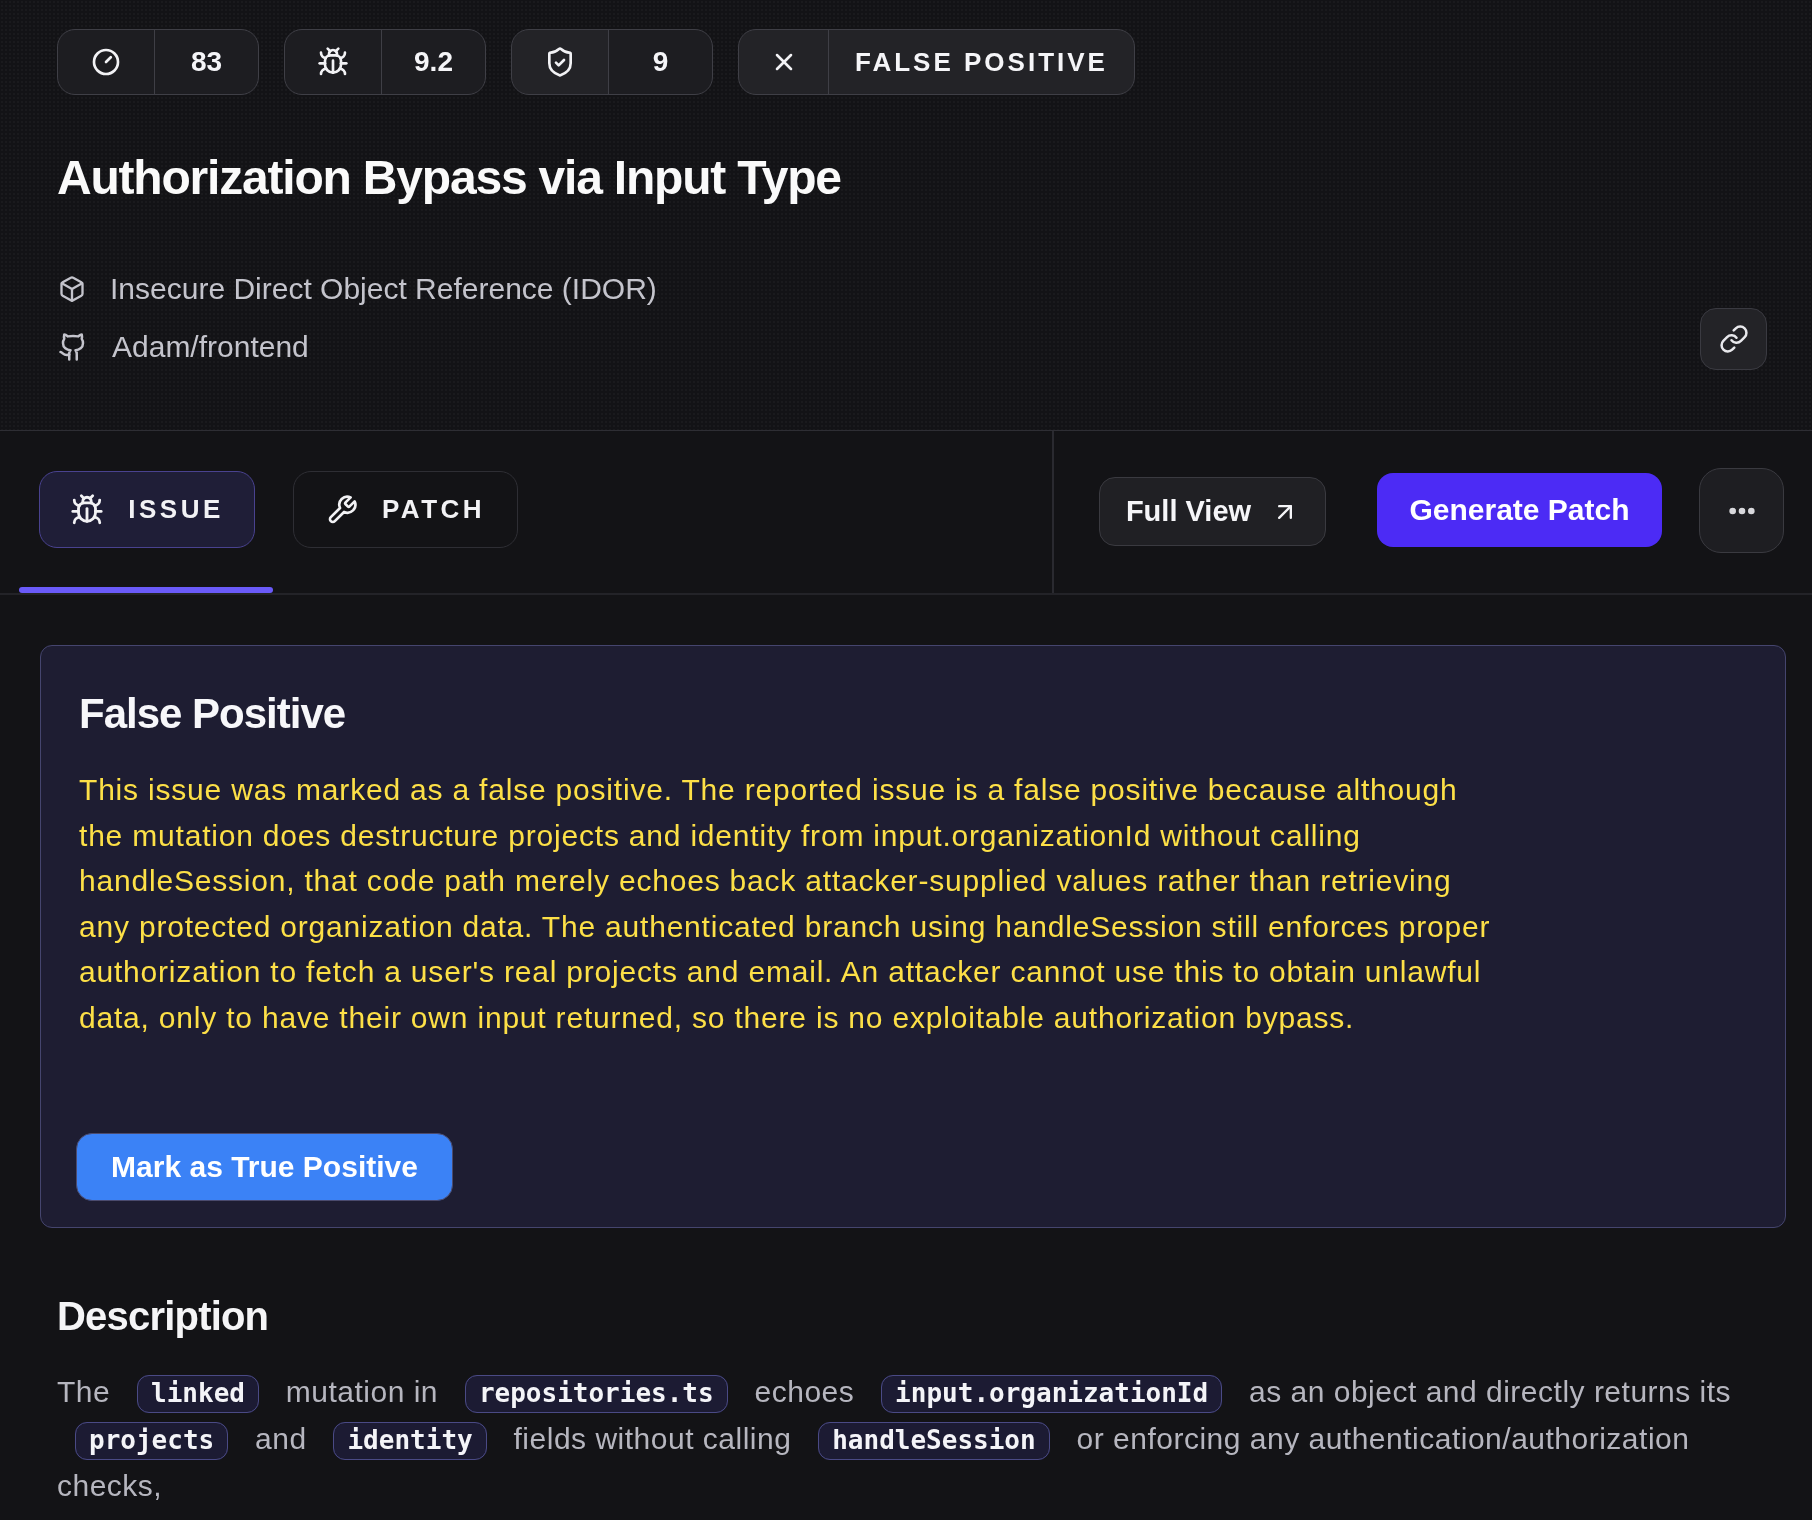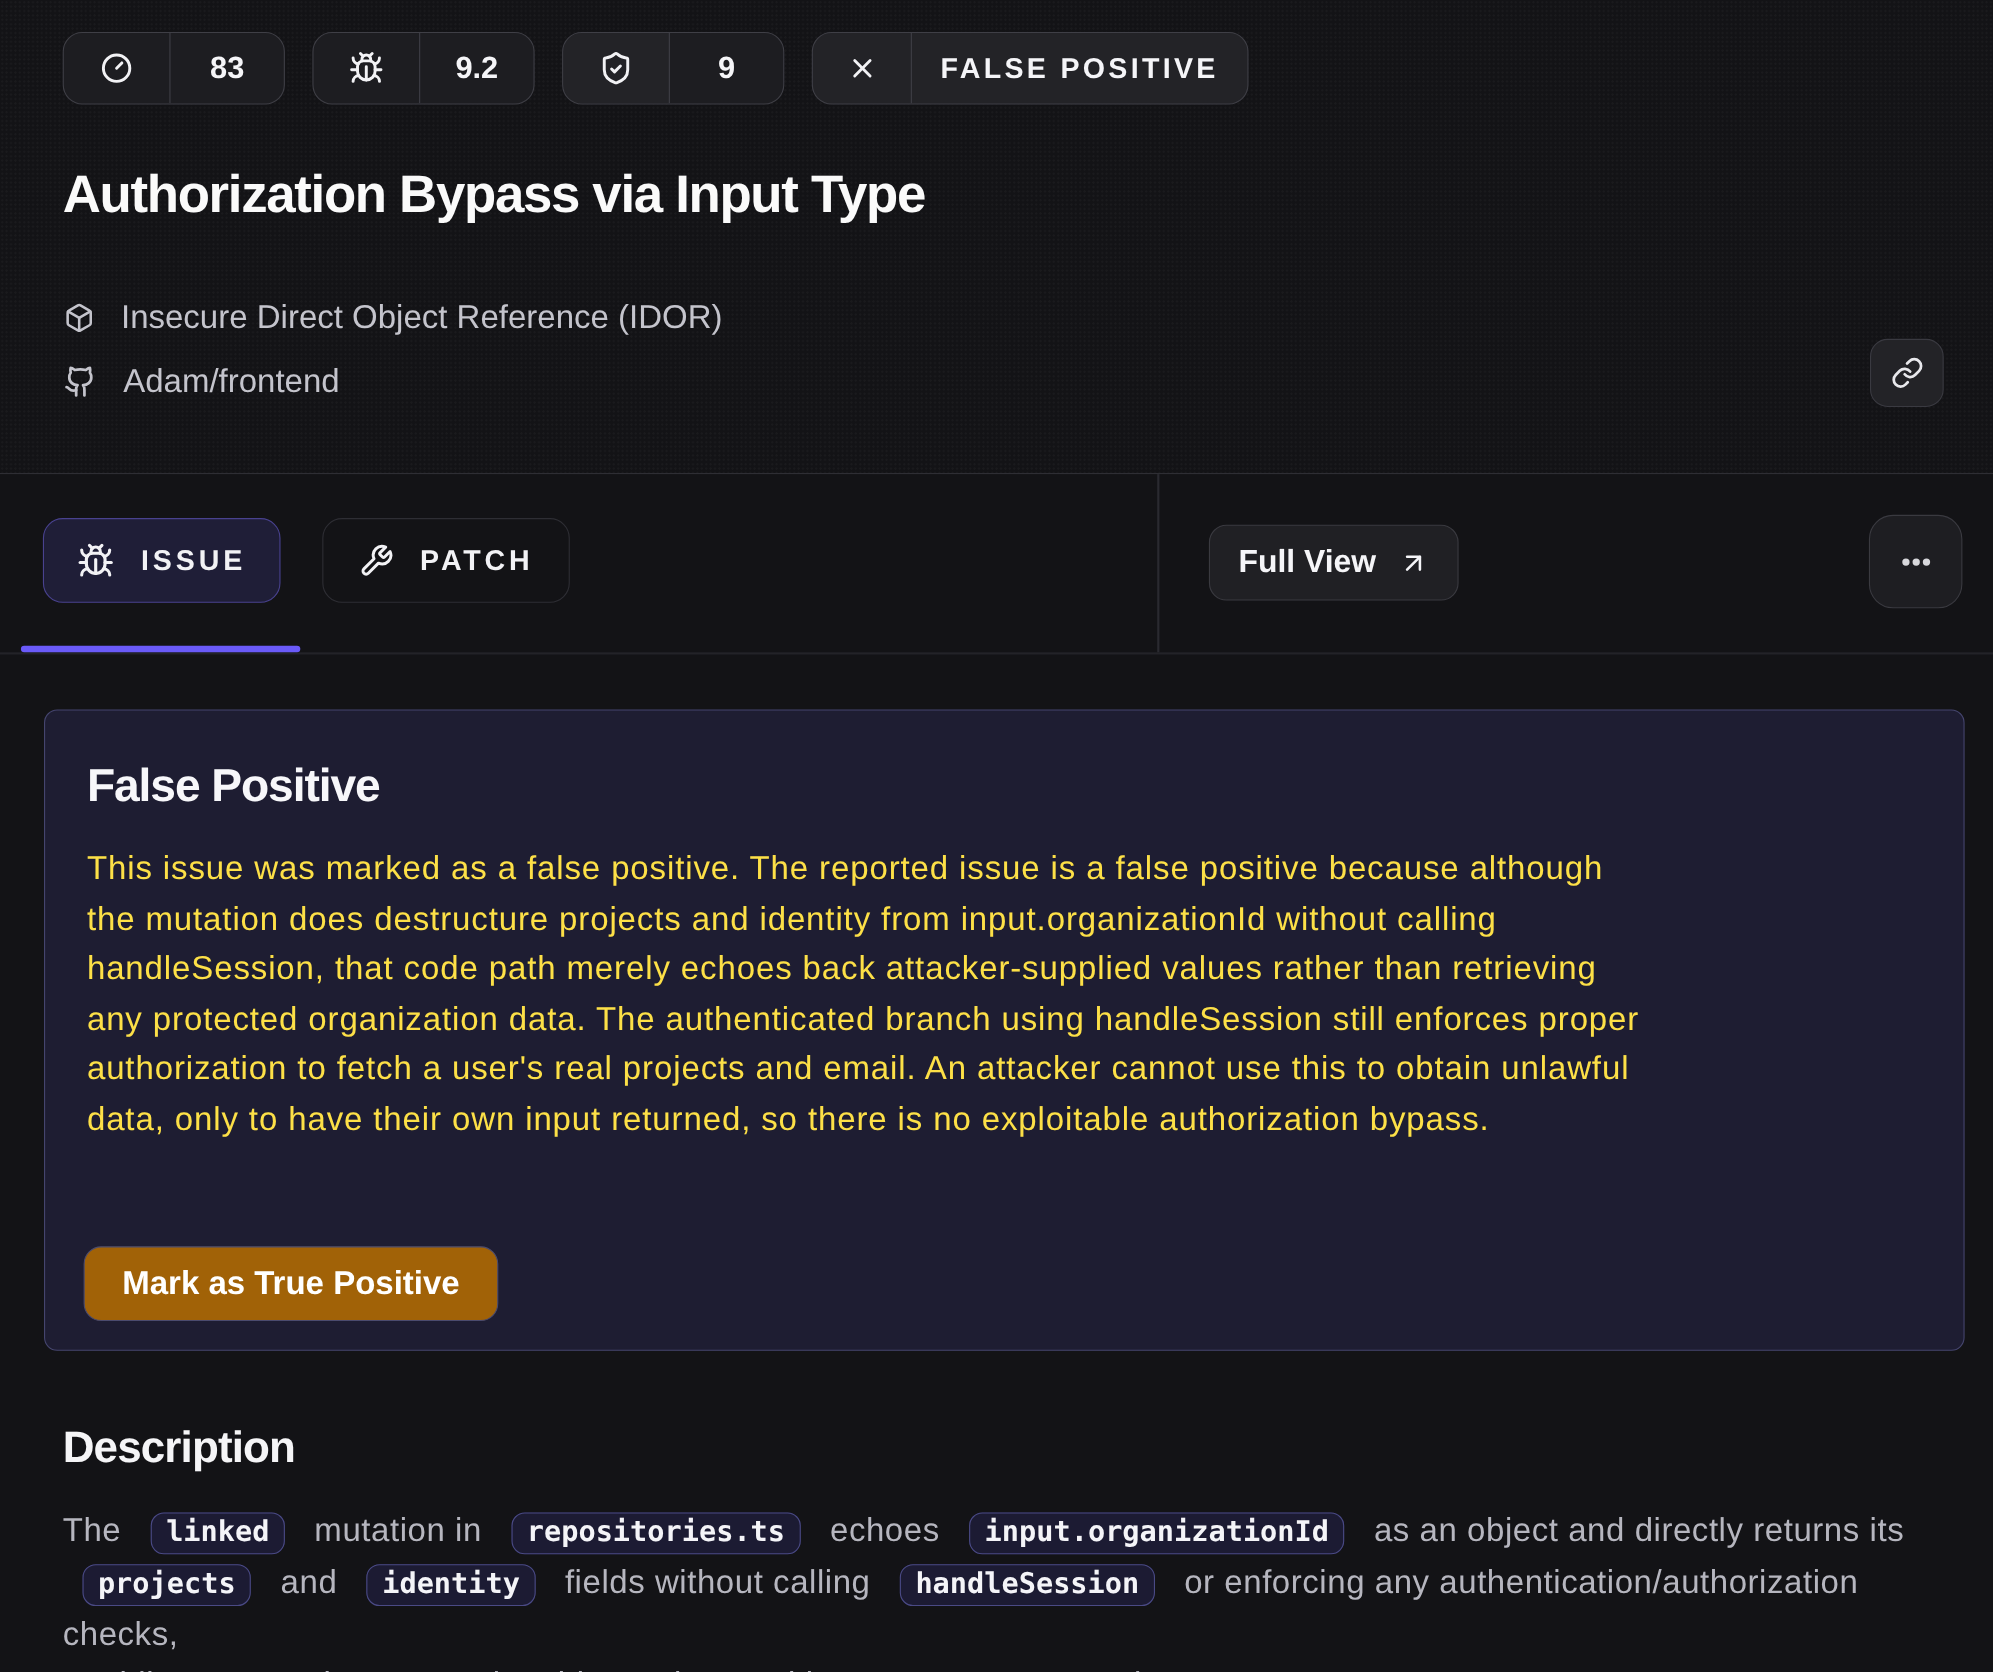--- a/index.html
+++ b/index.html
@@ -33,21 +33,21 @@
   .vdiv { position:absolute; left:1052px; top:0; bottom:0; width:1.5px; background:#2a2a30; }
   .btn { display:flex; align-items:center; justify-content:center; border-radius:16px; }
   .fullview-btn { position:absolute; left:1099px; top:46px; width:227px; height:69px; background:#202024; border:1.5px solid #3a3a40; gap:20px; font-size:29px; font-weight:600; color:#f5f5f8; }
   .genpatch-btn { position:absolute; left:1377px; top:42px; width:285px; height:74px; background:#4c2bf5; font-size:30px; font-weight:700; color:#ffffff; }
   .more-btn { position:absolute; left:1699px; top:37px; width:85px; height:85px; border-radius:22px; background:#1e1e22; border:1.5px solid #3a3a40; color:#d8d8dc; }
 
   
   .fp-card { position:absolute; left:40px; top:645px; width:1746px; height:583px; background:#1e1d32; border:1.5px solid #45456e; border-radius:12px; padding:44px 38px; }
   .fp-title { font-size:42px; font-weight:700; letter-spacing:-1px; color:#f7f7fa; }
   .fp-body { margin-top:29px; width:1672px; font-size:30px; line-height:45.5px; color:#fde047; letter-spacing:0.8px; white-space:pre-line; }
-  .fp-btn { position:absolute; left:35px; top:487px; width:377px; height:68px; background:#a16207; border:1.5px solid #4b4b6e; border-radius:16px; display:flex; align-items:center; justify-content:center; font-size:30px; font-weight:600; color:#ffffff; }
+  .fp-btn { position:absolute; left:35px; top:487px; width:377px; height:68px; background:#3b82f6; border:1.5px solid #4b4b6e; border-radius:16px; display:flex; align-items:center; justify-content:center; font-size:30px; font-weight:600; color:#ffffff; }
 
   
   .desc { position:absolute; left:57px; top:1294px; width:1735px; }
   .desc-title { font-size:40px; font-weight:700; letter-spacing:-0.8px; color:#f5f5f7; }
   .desc-body { margin-top:30px; font-size:30px; line-height:46px; color:#b6b6bf; letter-spacing:0.5px; white-space:pre-line; }
   .code-chip { font-family:"DejaVu Sans Mono", monospace; font-weight:700; font-size:26px; color:#f4f4f8; background:#1c1b33; border:1.5px solid #4a4a85; border-radius:12px; padding:2px 13px 4px; margin:0 18px; white-space:nowrap; letter-spacing:0; }
 
   svg { display:block; }
 </style>
 </head>
@@ -168,20 +168,23 @@
 
     <div class="btn fullview-btn dots">
       <span>Full View</span>
       <span>
         <svg width="28" height="28" viewBox="0 0 24 24" fill="none" stroke="currentColor" stroke-width="2" stroke-linecap="round" stroke-linejoin="round">
             <path d="M7 7h10v10"></path>
             <path d="M7 17 17 7"></path>
           </svg>
       </span>
     </div>
+    <div class="btn genpatch-btn">
+      <span>Generate Patch</span>
+    </div>
     <div class="btn more-btn dots">
       <span>
         <svg width="32" height="32" viewBox="0 0 24 24" fill="currentColor">
             <circle cx="5" cy="12" r="2.5"></circle>
             <circle cx="12" cy="12" r="2.5"></circle>
             <circle cx="19" cy="12" r="2.5"></circle>
           </svg>
       </span>
     </div>
   </div>

